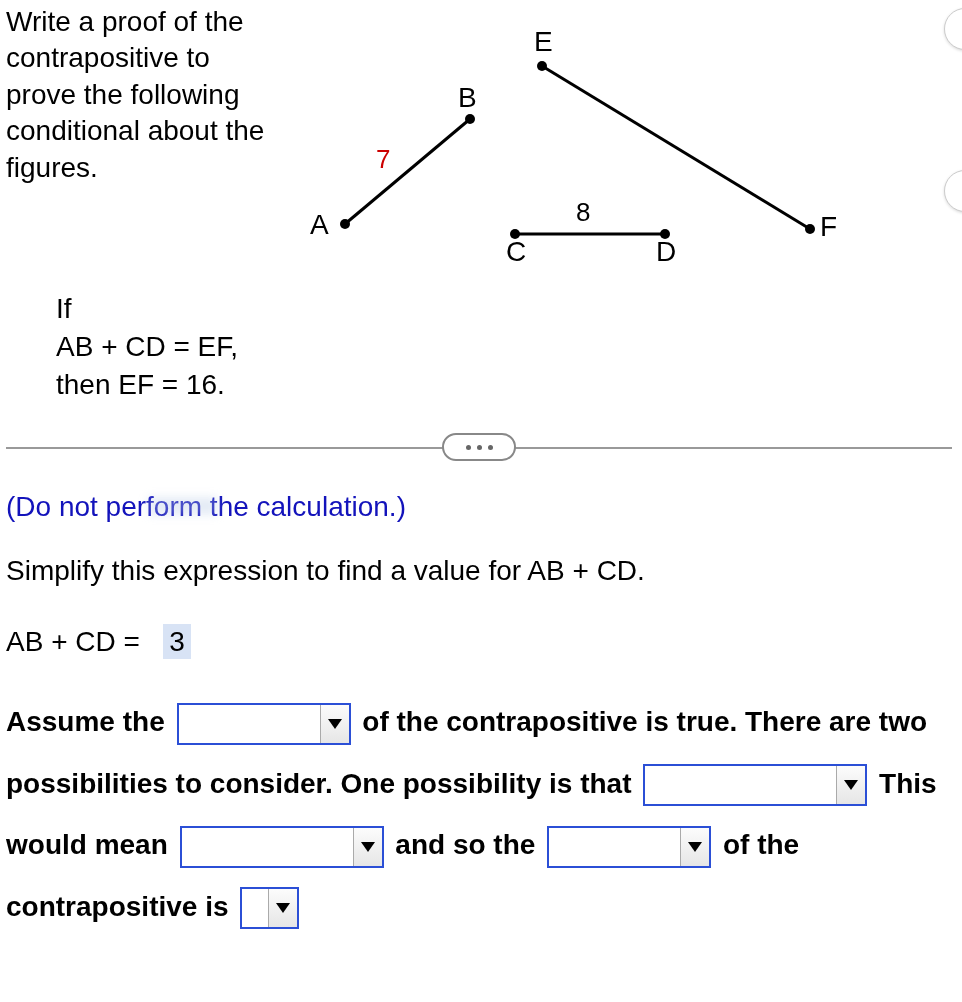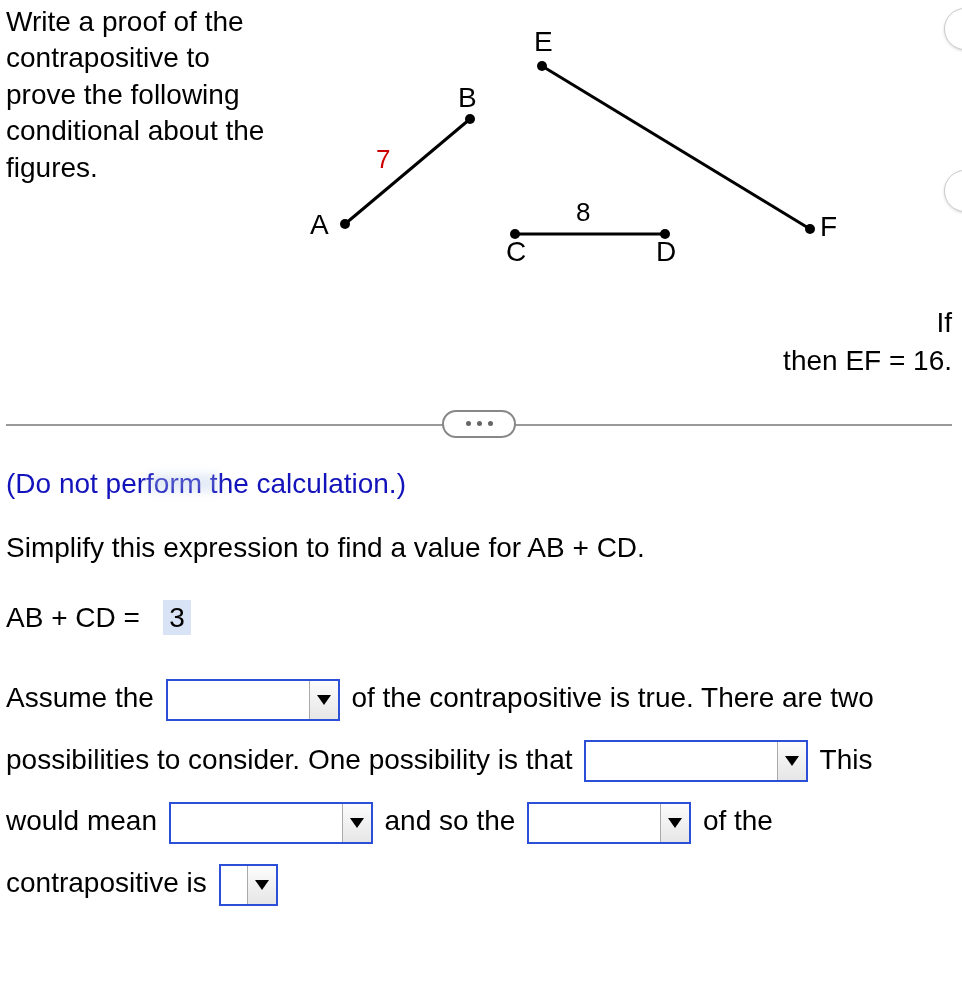--- a/index.html
+++ b/index.html
@@ -24,23 +24,22 @@
     width: 280px;
     line-height: 1.3;
   }
   .figure {
     flex: 1;
     position: relative;
     height: 260px;
   }
   .conditional-block {
     margin-left: 50px;
-    margin-top: 40px;
+    margin-top: 26px;
     line-height: 1.35;
-    text-align: right;
   }
   .divider-wrap {
     position: relative;
     margin: 30px 0 30px 0;
     height: 28px;
   }
   .divider-line {
     border-top: 2px solid #999;
     position: absolute;
     top: 50%;
@@ -75,20 +74,21 @@
   .body-line {
     margin: 10px 0 26px 0;
     line-height: 1.6;
   }
   .answer-highlight {
     background: #d8e3f5;
     padding: 2px 6px;
   }
   .proof-flow {
     line-height: 2.2;
+    font-weight: bold;
   }
   .dd {
     display: inline-block;
     vertical-align: middle;
     border: 2px solid #2b4fd6;
     background: #fff;
     height: 38px;
     position: relative;
     margin: 0 4px;
   }
@@ -193,20 +193,21 @@
       <div class="fig-label" style="left:244px; top:22px;">E</div>
       <div class="fig-label" style="left:530px; top:207px;">F</div>
 
       <div class="fig-num" style="left:86px; top:140px;">7</div>
       <div class="fig-num black" style="left:286px; top:193px;">8</div>
     </div>
   </div>
 
   <div class="conditional-block">
     <div>If</div>
+    <div>AB + CD = EF,</div>
     <div>then EF = 16.</div>
   </div>
 
   <div class="divider-wrap">
     <div class="divider-line"></div>
     <div class="divider-pill">
       <span class="dot"></span>
         <span class="dot"></span>
         <span class="dot"></span>
     </div>

